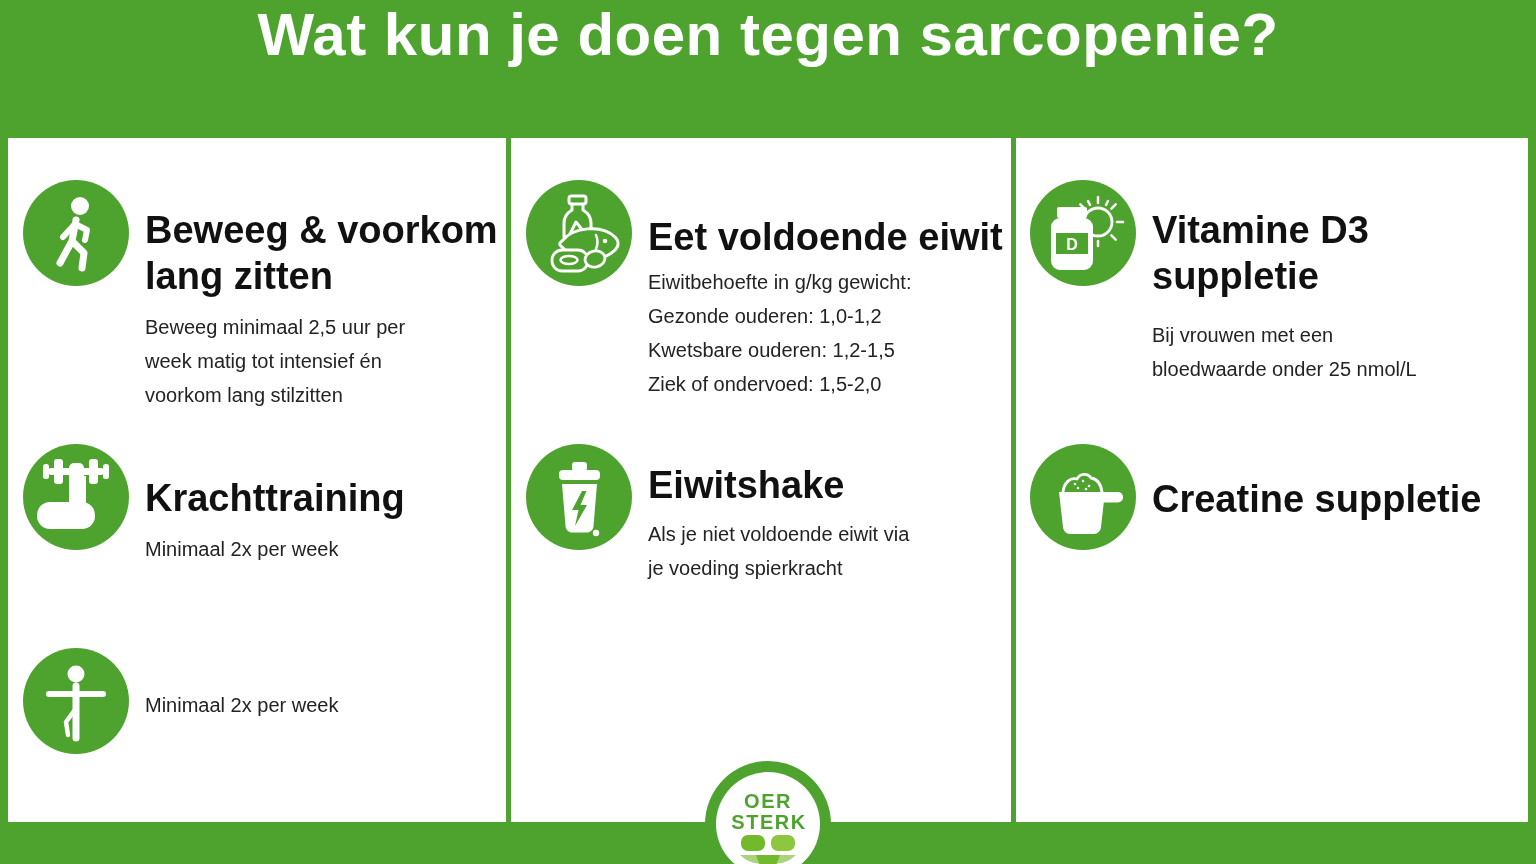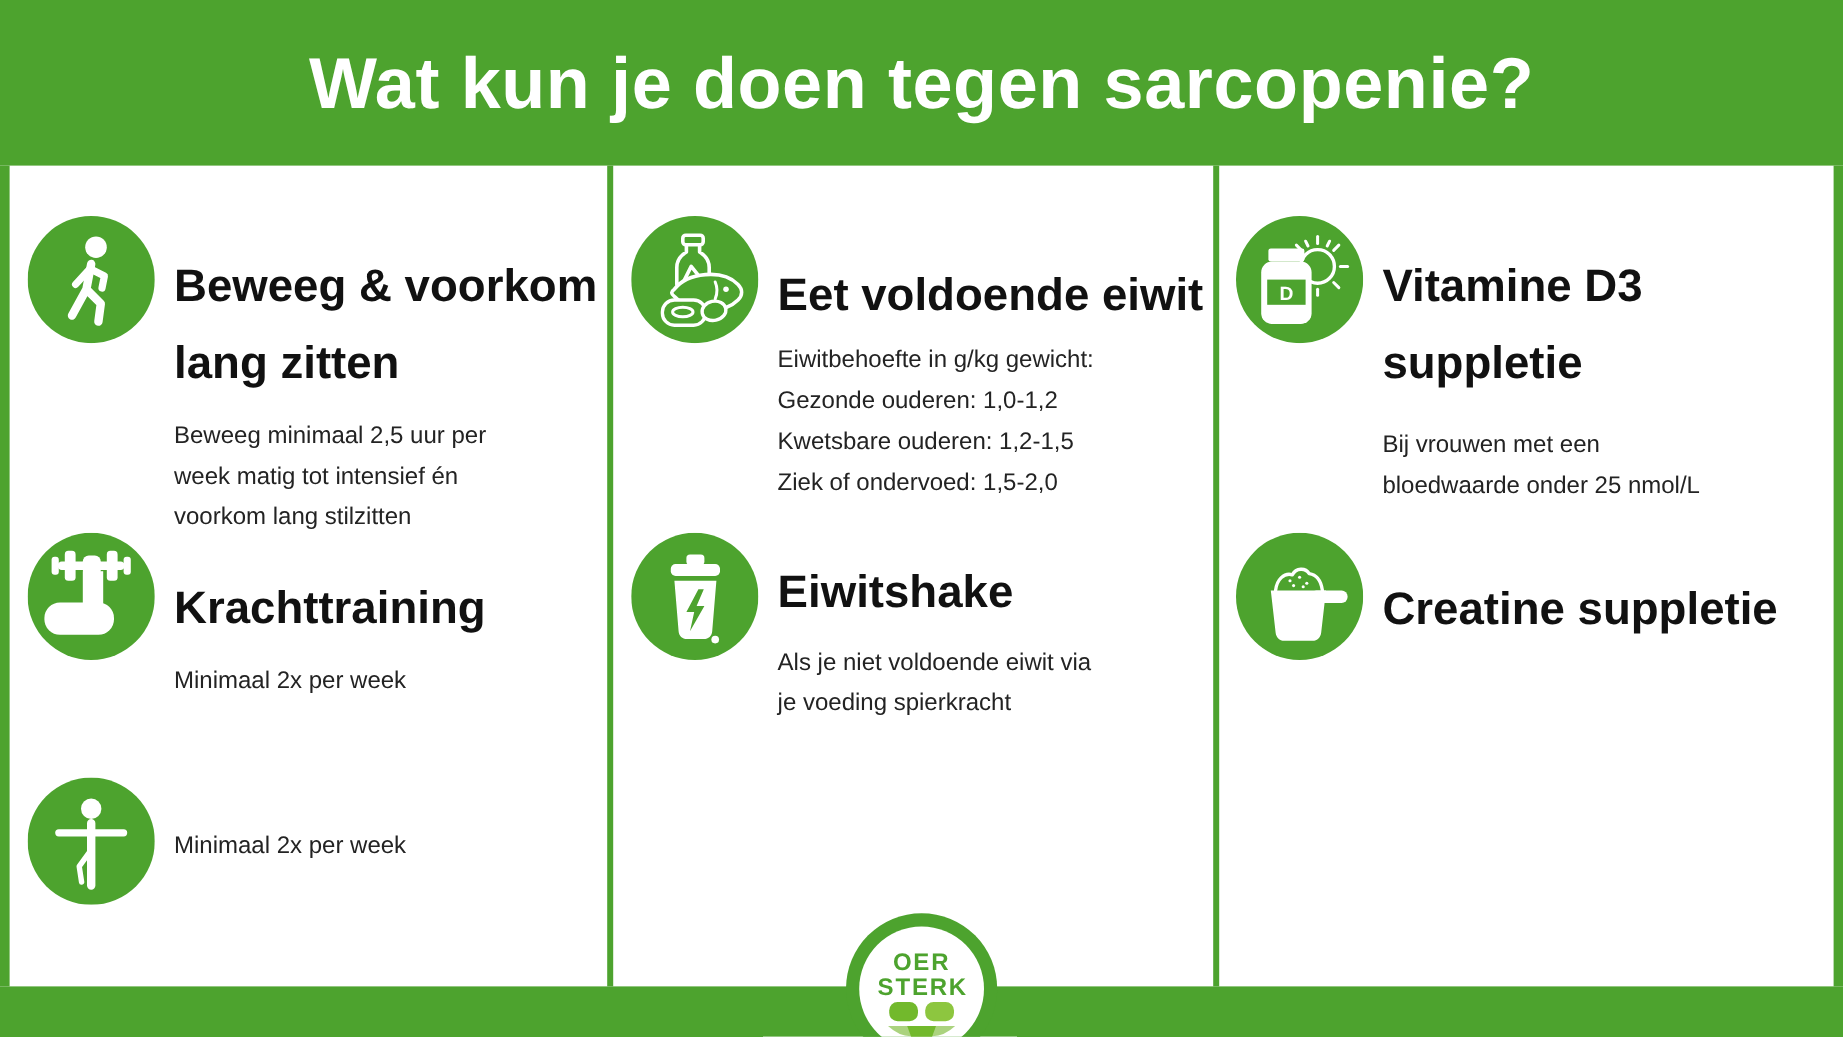--- a/index.html
+++ b/index.html
@@ -4,32 +4,32 @@
 <style>
   :root{
     --green:#4DA32E; --leaf_mid:#72B92C; --leaf_light:#8DC63F; --leaf_pale:#ABD37E;
     --heading_color:#111111; --body_color:#232323; --white:#ffffff;
   }
   *{margin:0;padding:0;box-sizing:border-box;}
   html,body{width:1536px;height:864px;}
   body{position:relative;overflow:hidden;background:#fff;font-family:"Liberation Sans",sans-serif;}
   .frame{position:absolute;inset:0;}
   .header{position:absolute;left:0;top:0;width:1536px;height:138px;background:var(--green);
-          display:flex;align-items:center;justify-content:center;}
+          display:flex;align-items:flex-start;justify-content:center;}
   .title{color:#fff;font-size:60px;font-weight:bold;letter-spacing:.5px;white-space:pre;}
   .edge{position:absolute;top:138px;height:684px;background:var(--green);}
   .edge-left{left:0;width:8px;}
   .edge-right{right:0;width:8px;}
   .vline{position:absolute;top:138px;height:684px;width:5px;background:var(--green);}
   .vline-1{left:506px;} .vline-2{left:1011px;}
   .footer-bar{position:absolute;left:0;top:822px;width:1536px;height:42px;background:var(--green);z-index:1;}
   .item{position:absolute;width:0;height:0;overflow:visible;}
   .badge{position:absolute;left:0;top:0;}
   .textblock{position:absolute;left:122px;width:380px;}
-  .heading{font-size:38px;line-height:64px;font-weight:bold;color:var(--heading_color);white-space:pre;}
+  .heading{font-size:38px;line-height:46px;font-weight:bold;color:var(--heading_color);white-space:pre;}
   .body{font-size:20px;line-height:34px;color:var(--body_color);white-space:pre;}
   .logo{position:absolute;left:703px;top:759px;z-index:2;}
   .logo-text{font-family:"Liberation Sans",sans-serif;font-size:20px;font-weight:bold;
              fill:var(--green);text-anchor:middle;letter-spacing:1.5px;}
   .fg{fill:var(--green);}
   .fw{fill:#fff;}
   .sw{fill:none;stroke:#fff;stroke-linecap:round;stroke-linejoin:round;}
   .fgsw{fill:var(--green);stroke:#fff;stroke-linejoin:round;}
   .leaf-mid{fill:var(--leaf_mid);} .leaf-light{fill:var(--leaf_light);} .leaf-pale{fill:var(--leaf_pale);}
   .label-d{fill:#fff;font-size:16px;font-weight:bold;font-family:"Liberation Sans",sans-serif;text-anchor:middle;}

